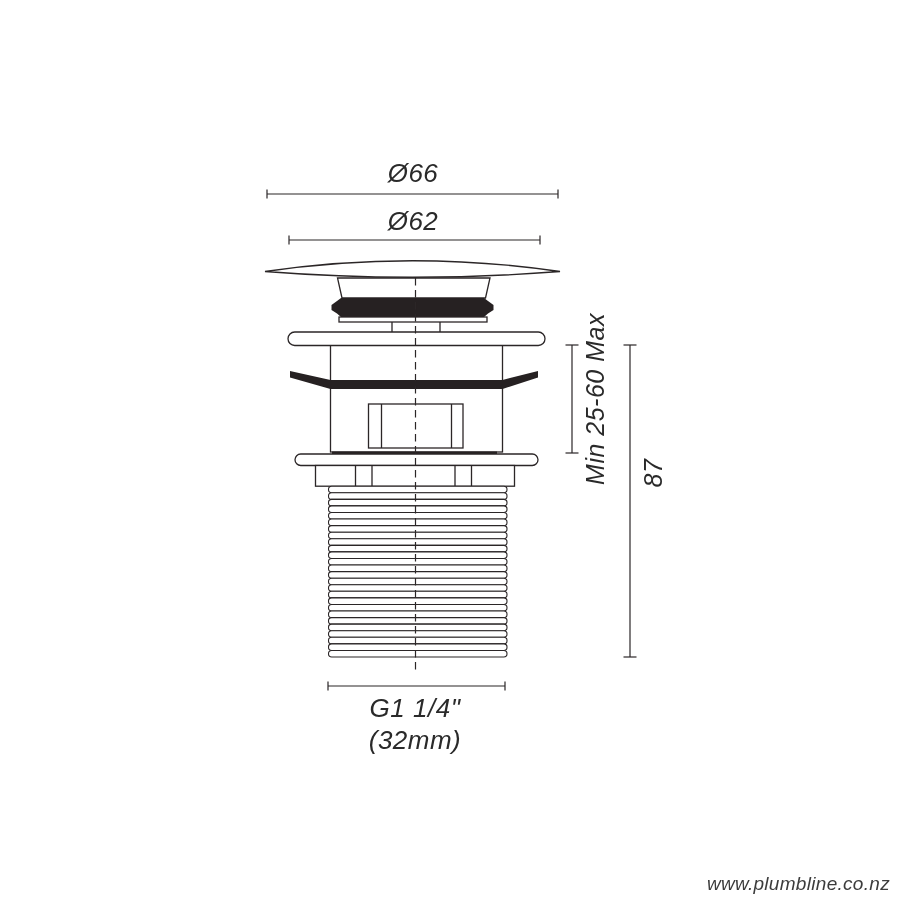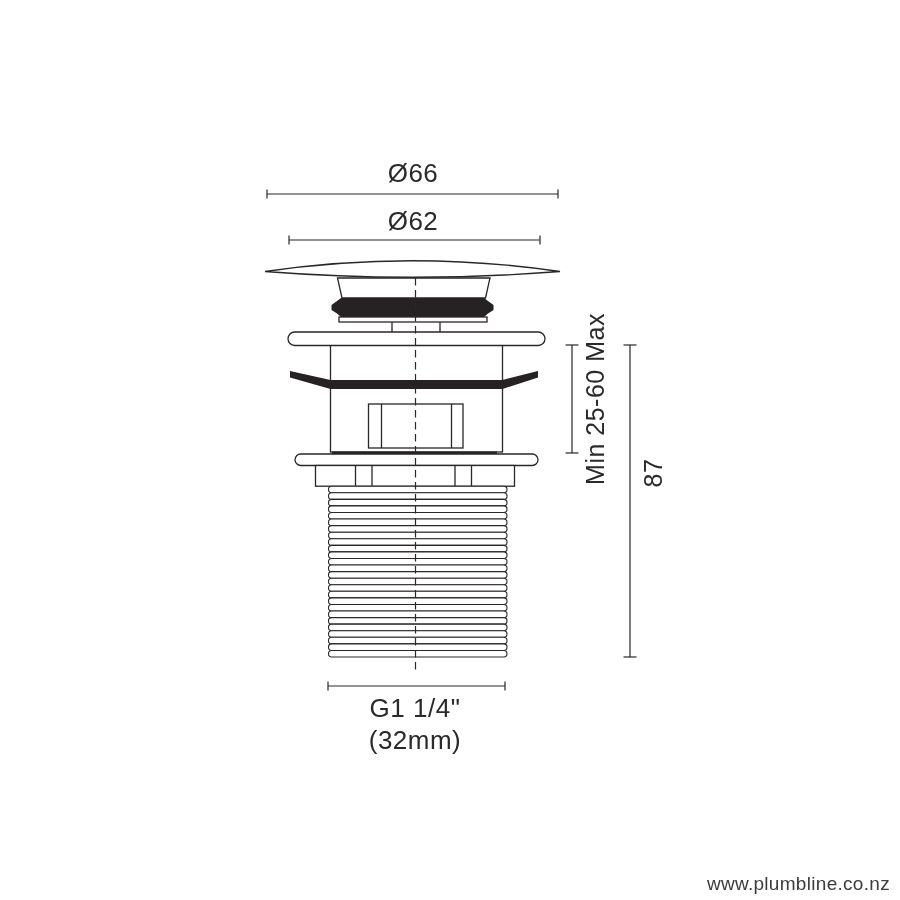--- a/index.html
+++ b/index.html
@@ -2,20 +2,21 @@
 <html><head>
 <meta charset="utf-8">
 <style>
   html,body{margin:0;padding:0;background:#ffffff;}
   .canvas{
     position:relative;
     width:900px;height:900px;
     background:#ffffff;
     overflow:hidden;
     font-family:"Liberation Sans", sans-serif;
+    font-style:italic;
   }
   svg{position:absolute;left:0;top:0;}
   svg text{
     font-family:"Liberation Sans", sans-serif;
     fill:#2a2a2a;
     font-weight:400;
   }
   .dim-label{font-size:26px;letter-spacing:0.5px;}
   .dim-label-v{font-size:25px;letter-spacing:0.5px;}
   .watermark{font-size:19px;fill:#3c3c3c;letter-spacing:0.3px;}

